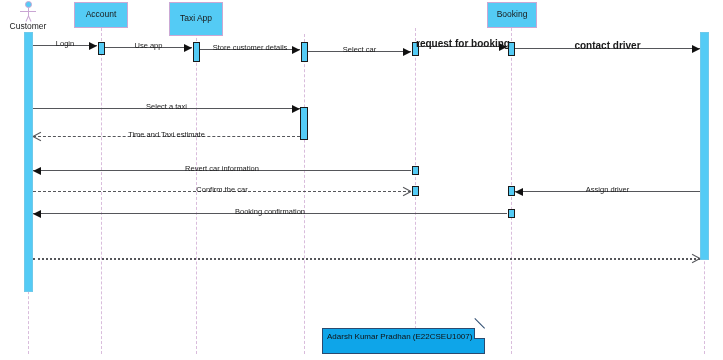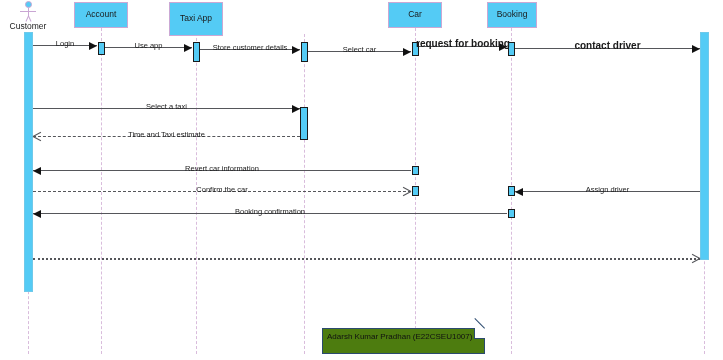--- a/index.html
+++ b/index.html
@@ -172,21 +172,21 @@
     padding: 0 2px;
   }
   .msg-label.bold {
     font-weight: bold;
     font-size: 10px;
   }
 
   
   .note {
     position: absolute;
-    background: #4d7c0f;
+    background: #0ea5e9;
     border: 1px solid #2b4a6f;
     box-sizing: border-box;
     font-size: 8px;
     color: #111111;
     padding: 3px 4px;
   }
   .note .fold {
     position: absolute;
     right: -1px;
     top: -1px;
@@ -226,23 +226,20 @@
         <div class="legL"></div>
         <div class="legR"></div>
       </div>
       <div class="label">Customer</div>
     </div>
     <div class="participant-box" style="left: 74px; top: 2px; width: 54px; height: 26px;">
       <span>Account</span>
     </div>
     <div class="participant-box" style="left: 169px; top: 2px; width: 54px; height: 34px;">
       <span>Taxi App</span>
-    </div>
-    <div class="participant-box" style="left: 388px; top: 2px; width: 54px; height: 26px;">
-      <span>Car</span>
     </div>
     <div class="participant-box" style="left: 487px; top: 2px; width: 50px; height: 26px;">
       <span>Booking</span>
     </div>
     <div class="activation actor-bar" style="left: 23.5px; top: 32px; width: 9px; height: 260px;"></div>
     <div class="activation actor-bar" style="left: 699.5px; top: 32px; width: 9px; height: 228px;"></div>
     <div class="activation" style="left: 97.5px; top: 42px; width: 7px; height: 13px;"></div>
     <div class="activation" style="left: 192.5px; top: 42px; width: 7px; height: 20px;"></div>
     <div class="activation" style="left: 300.5px; top: 42px; width: 7px; height: 20px;"></div>
     <div class="activation" style="left: 411.5px; top: 42px; width: 7px; height: 14px;"></div>

